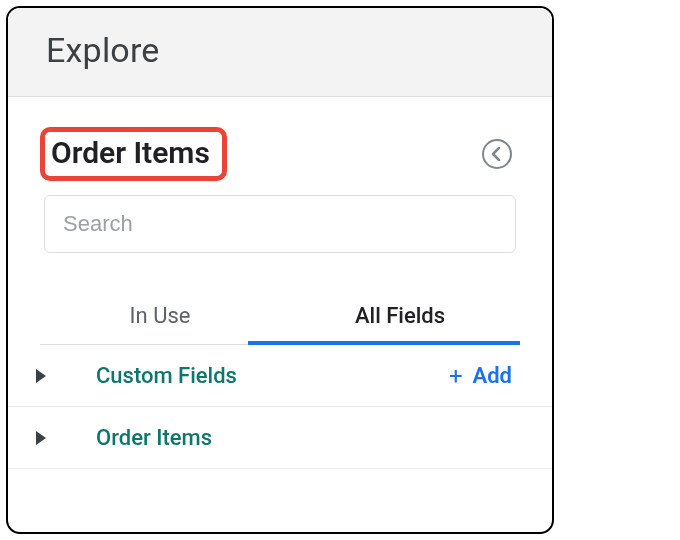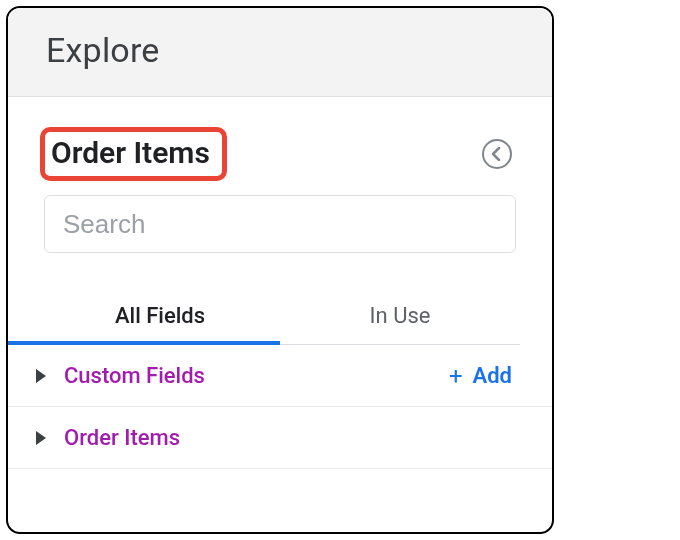--- a/index.html
+++ b/index.html
@@ -65,21 +65,21 @@
     margin-right: 8px;
   }
   .collapse-btn svg { display: block; }
   .search-wrap { padding: 0 4px; }
   .search-input {
     width: 100%;
     height: 58px;
     border: 1px solid #dadce0;
     border-radius: 6px;
     padding: 0 18px;
-    font-size: 26px;
+    font-size: 22px;
     color: #5f6368;
     outline: none;
   }
   .search-input::placeholder { color: #9aa0a6; }
   .tabs {
     display: flex;
     margin-top: 36px;
     border-bottom: 1px solid #dadce0;
   }
   .tab {
@@ -120,21 +120,22 @@
   }
   .tri {
     width: 0; height: 0;
     border-top: 7px solid transparent;
     border-bottom: 7px solid transparent;
     border-left: 10px solid #3c4043;
   }
   .list-label {
     font-size: 22px;
     font-weight: 500;
-    color: #a21caf;
+    color: #0f766e;
+    margin-left: 32px;
   }
   .add-btn {
     display: flex;
     align-items: center;
     gap: 10px;
     color: #1a73e8;
     font-size: 22px;
     font-weight: 600;
     cursor: pointer;
   }
@@ -164,25 +165,25 @@
           <polyline points="8,1 2,7 8,13" fill="none" stroke="#80868b" stroke-width="2.5" stroke-linecap="round" stroke-linejoin="round"></polyline>
         </svg>
       </span>
     </div>
 
     <div class="search-wrap">
       <input class="search-input" type="text" placeholder="Search" style="">
     </div>
 
     <div class="tabs">
+      <div class="tab">
+        <span>In Use</span>
+      </div>
       <div class="tab active">
         <span>All Fields</span>
-      </div>
-      <div class="tab">
-        <span>In Use</span>
       </div>
     </div>
 
     <div class="list">
 
       <div class="list-row">
         <div class="list-left">
           <span class="tri"></span>
           <span class="list-label">Custom Fields</span>
         </div>

